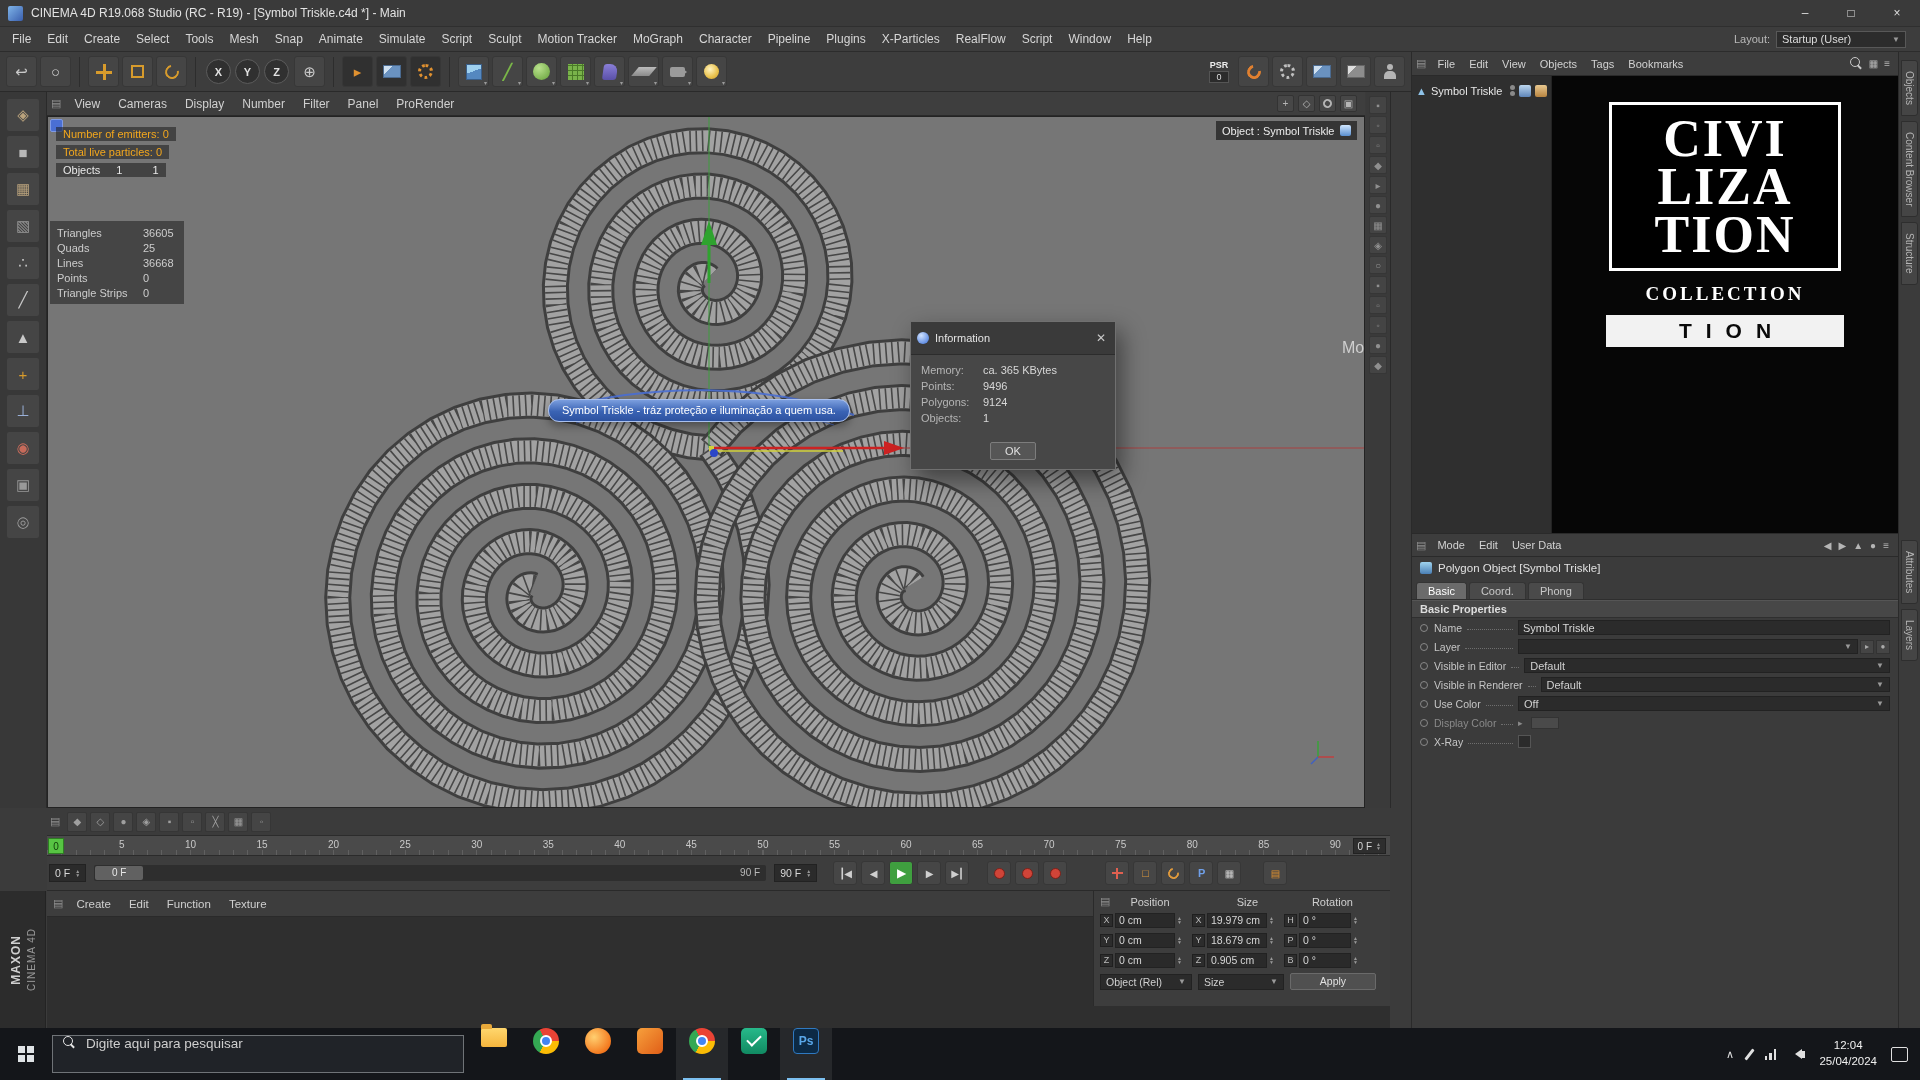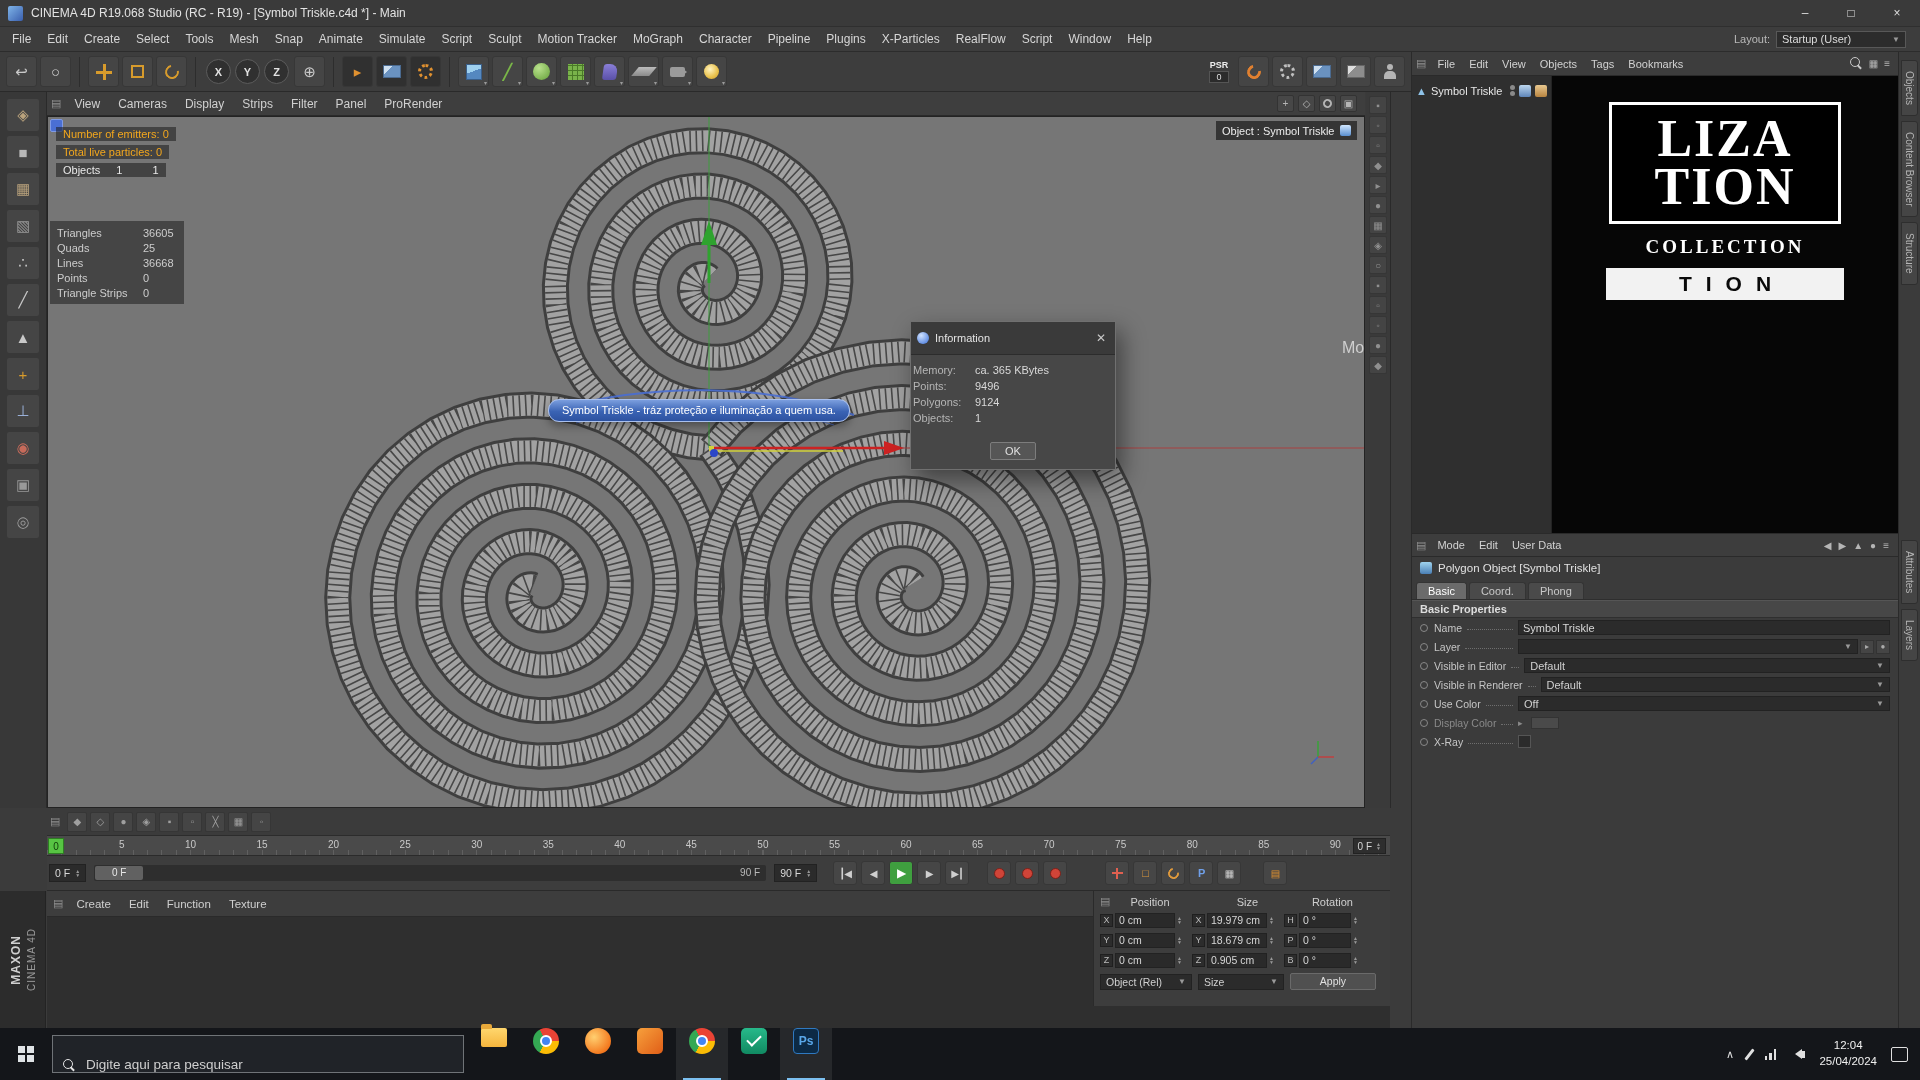--- a/index.html
+++ b/index.html
@@ -77,21 +77,21 @@
   .badge-ico{width:11px;height:11px;background:linear-gradient(#cfe6ff,#5a8fd0);border-radius:2px;margin-left:6px}
   #move-chip{position:absolute;left:1294px;top:222px;font-size:16px;color:#cfcfcf;z-index:10}
   #move-chip .plus{color:#e8952d;font-weight:bold;margin-left:3px}
   #tooltip{position:absolute;left:500px;top:282px;height:23px;line-height:21px;padding:0 13px;border-radius:11px;background:linear-gradient(#7b9ede,#3a63b4 55%,#2d52a0);border:1px solid #a9c0ee;color:#fff;font-size:11px;white-space:nowrap;box-shadow:0 4px 8px rgba(0,0,0,.35);z-index:20}
 
   
   #dialog{position:absolute;left:862px;top:204px;width:206px;background:#474747;border:1px solid #707070;box-shadow:6px 10px 22px rgba(0,0,0,.45);z-index:30;font-size:11px}
   .d-title{height:23px;background:#3a3a3a;border-bottom:1px solid #2c2c2c;display:flex;align-items:center;padding:16px 6px;color:#e2e2e2}
   .d-ico{width:12px;height:12px;border-radius:50%;background:radial-gradient(circle at 35% 30%,#cfe2ff,#3a6fd8);margin-right:6px}
   .d-close{margin-left:auto;color:#c9c9c9;font-size:12px;width:16px;text-align:center}
-  .d-body{padding:7px 2px 9px}
+  .d-body{padding:7px 10px 9px}
   .d-row{display:flex;height:16px;align-items:center;color:#d8d8d8}
   .d-k{width:62px;color:#b5b5b5}
   .d-ok{display:block;margin:7px auto 0;width:46px;height:18px;background:#565656;border:1px solid #7d7d7d;border-radius:2px;color:#e0e0e0;text-align:center;line-height:16px}
 
   
   #icon-strip{position:absolute;left:1366px;top:92px;width:25px;height:716px;background:#3a3a3a;border-right:1px solid #2a2a2a;padding-top:2px}
   .st{width:18px;height:18px;margin:2px auto 0;background:#444;border:1px solid #363636;border-radius:2px;color:#909090;font-size:10px;display:flex;align-items:center;justify-content:center}
 
   
   #dock{position:absolute;left:1411px;top:52px;width:487px;height:976px;background:#3b3b3b;border-left:1px solid #2a2a2a}
@@ -193,21 +193,21 @@
   .gap8{width:6px}
   #coord-bottom{display:flex;align-items:center;gap:6px;padding:3px 6px 0}
   .cdd{display:flex;justify-content:space-between;align-items:center;background:#2b2b2b;border:1px solid #222;height:16px;padding:0 5px;color:#d0d0d0;font-size:10.5px}
   #apply-btn{width:86px;height:17px;background:#505050;border:1px solid #6a6a6a;border-radius:2px;color:#e0e0e0;font-size:10.5px;text-align:center;line-height:15px}
 
   
   #taskbar{position:absolute;left:0;top:1028px;width:1920px;height:52px;background:#14161a;display:flex;align-items:center;z-index:40}
   #start{width:52px;height:100%;display:flex;align-items:center;justify-content:center}
   .winlogo{display:grid;grid-template-columns:7px 7px;grid-template-rows:7px 7px;gap:2px}
   .winlogo i{background:#dfe3e6}
-  #tsearch{width:412px;height:38px;background:#202328;border:1px solid #6f7377;display:flex;align-items:flex-end}
+  #tsearch{width:412px;height:38px;background:#202328;border:1px solid #6f7377;display:flex;align-items:flex-start}
   #tsearch input{background:transparent;border:none;outline:none;color:#e2e2e2;font-size:13.5px;width:340px;font-family:"Liberation Sans",sans-serif}
   #tsearch input::placeholder{color:#cfcfcf}
   #task-icons{display:flex;height:100%;margin-left:4px}
   .tapp{width:52px;height:100%;display:flex;align-items:flex-start;justify-content:center;position:relative}
   .tapp.active{background:rgba(255,255,255,.08)}
   .tapp.active::after{content:"";position:absolute;bottom:0;left:7px;right:7px;height:2px;background:#7cc0f0}
   .fold{width:26px;height:19px;background:linear-gradient(#ffd76e,#f5b53d);border-radius:2px;position:relative}
   .fold::before{content:"";position:absolute;top:-4px;left:0;width:11px;height:5px;background:#e8a93a;border-radius:2px 2px 0 0}
   .chr{width:26px;height:26px;border-radius:50%;background:conic-gradient(from -30deg,#ea4335 0 120deg,#fbbc05 120deg 240deg,#34a853 240deg 360deg);position:relative}
   .chr::after{content:"";position:absolute;inset:7px;background:#4285f4;border:2px solid #fff;border-radius:50%}
@@ -377,21 +377,21 @@
   <div class="pt" style="color:#999">◎</div>
 </div>
 
 <div id="vpmenu">
   <span class="grip">▤</span>
   <div style="display:flex">
 
   <span class="vmi">View</span>
       <span class="vmi">Cameras</span>
       <span class="vmi">Display</span>
-      <span class="vmi">Strips</span>
+      <span class="vmi">Number</span>
       <span class="vmi">Filter</span>
       <span class="vmi">Panel</span>
       <span class="vmi">ProRender</span>
     </div>
   <div id="vp-corner">
     <span class="vci">+</span>
     <span class="vci">◇</span>
     <span class="vci">
         <span class="roto" style="border-color:#b5b5b5;width:9px;height:9px"></span>
       </span>
@@ -552,20 +552,21 @@
         <span class="om-dots">
             <i></i>
             <i></i>
           </span>
         <span class="tag t1"></span>
         <span class="tag t2"></span>
       </div>
     </div>
     <div id="pic-panel">
       <div id="art-box">
+        <div class="art-line">CIVI</div>
         <div class="art-line">LIZA</div>
         <div class="art-line">TION</div>
       </div>
       <div id="collection">COLLECTION</div>
       <div id="print-bar">TION</div>
     </div>
   </div>
 
   <div id="attr">
     <div id="attr-menu">

